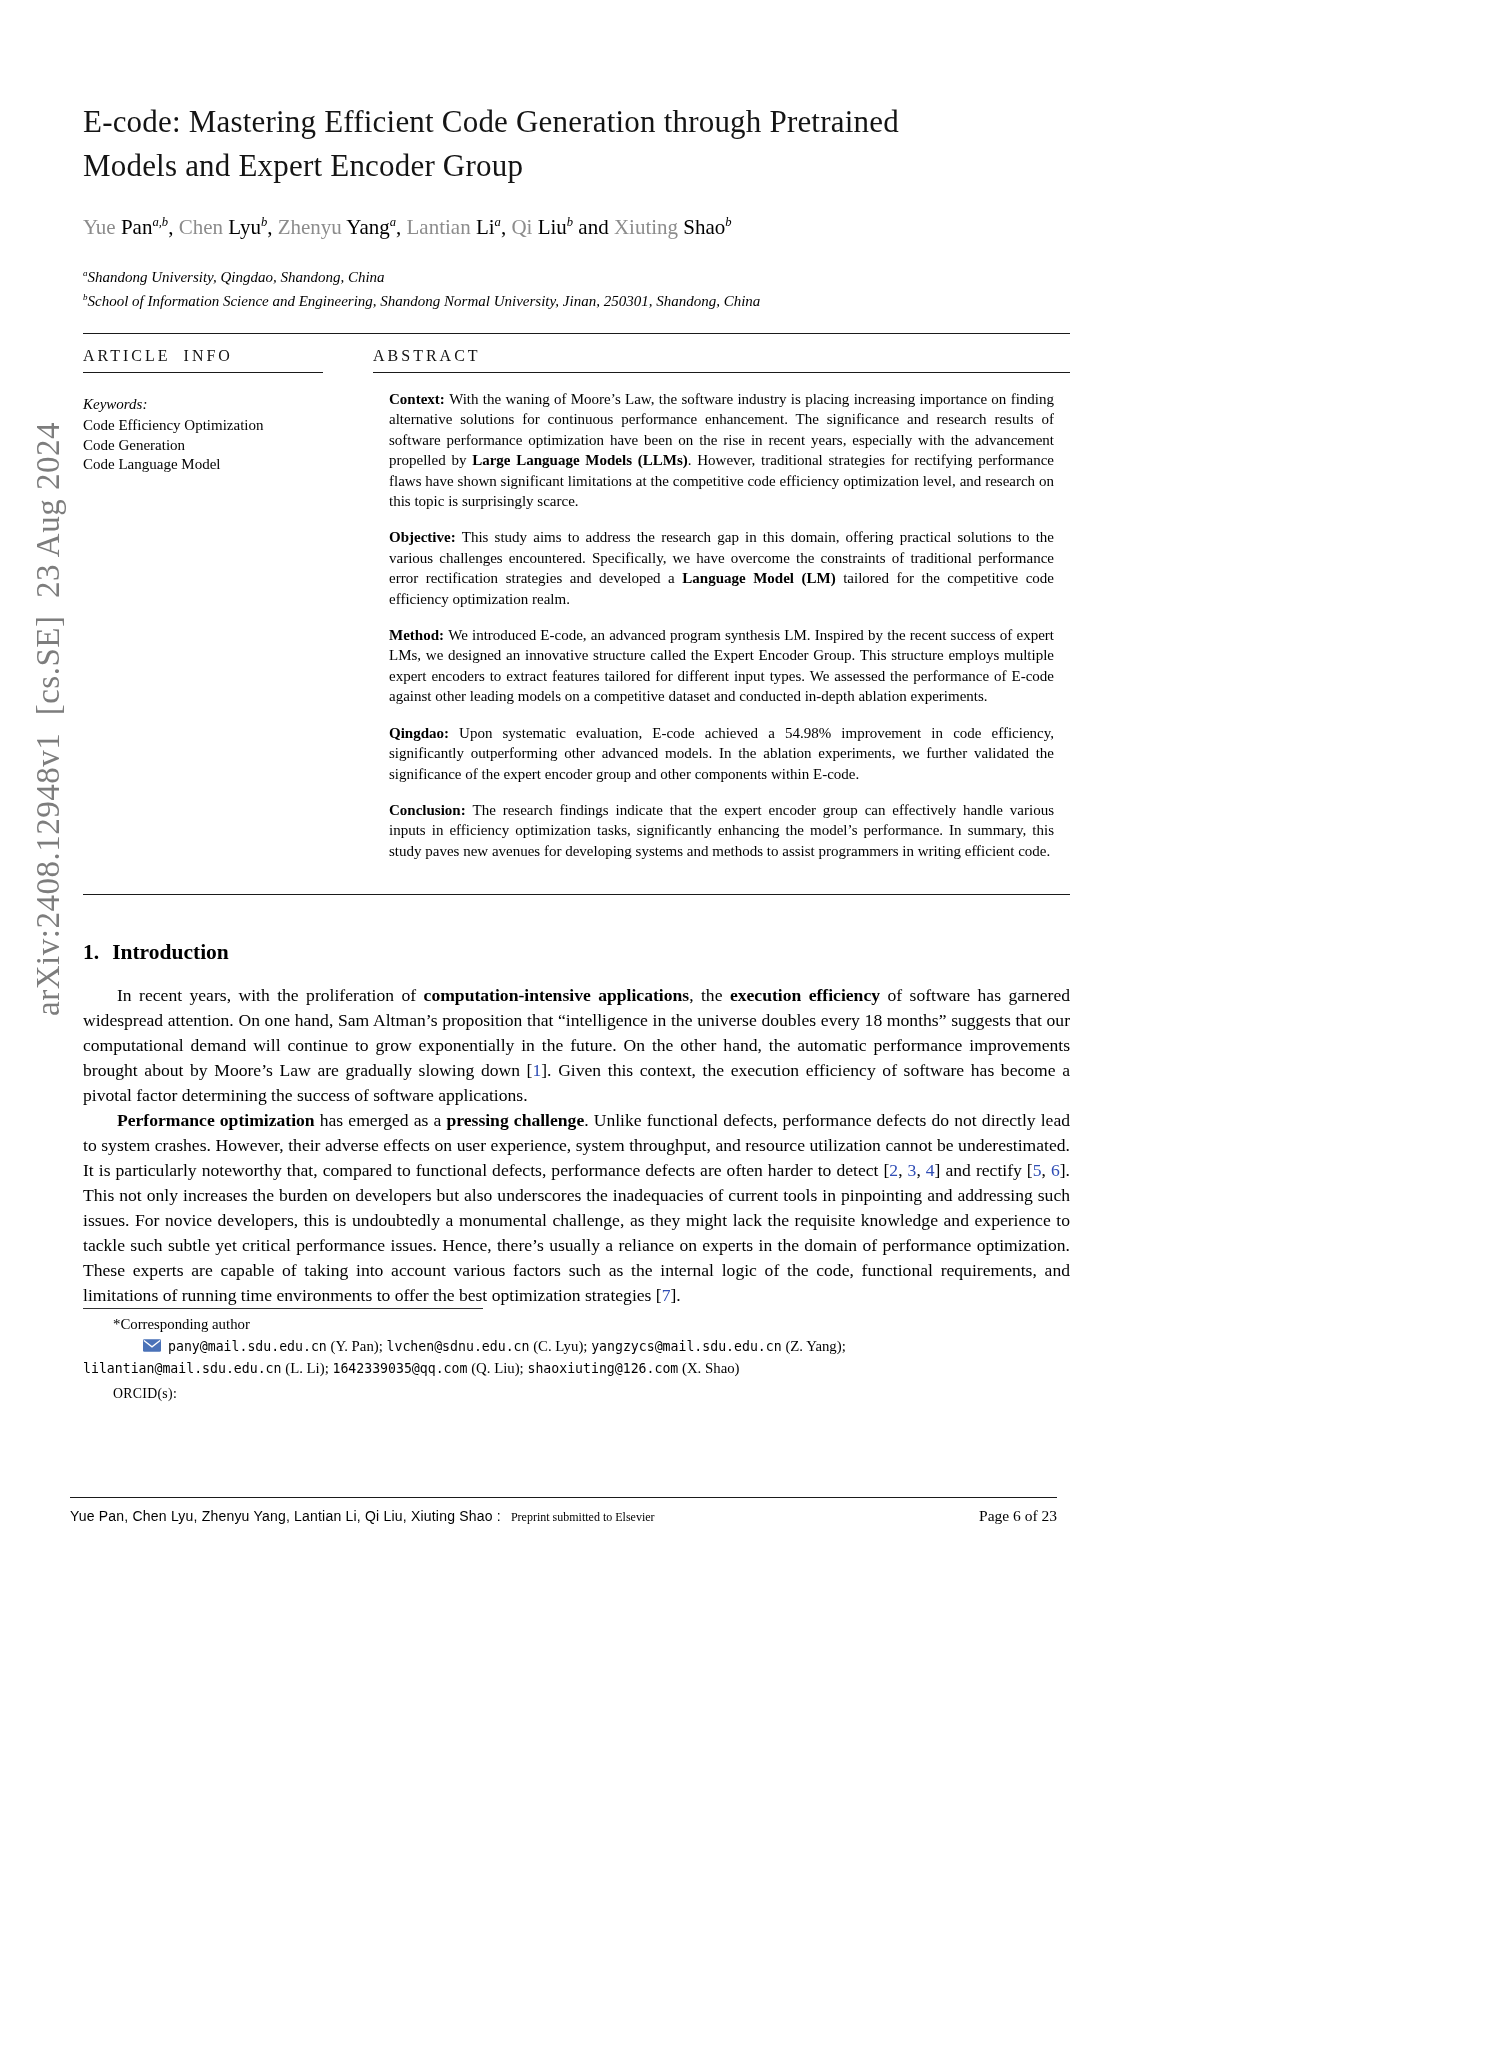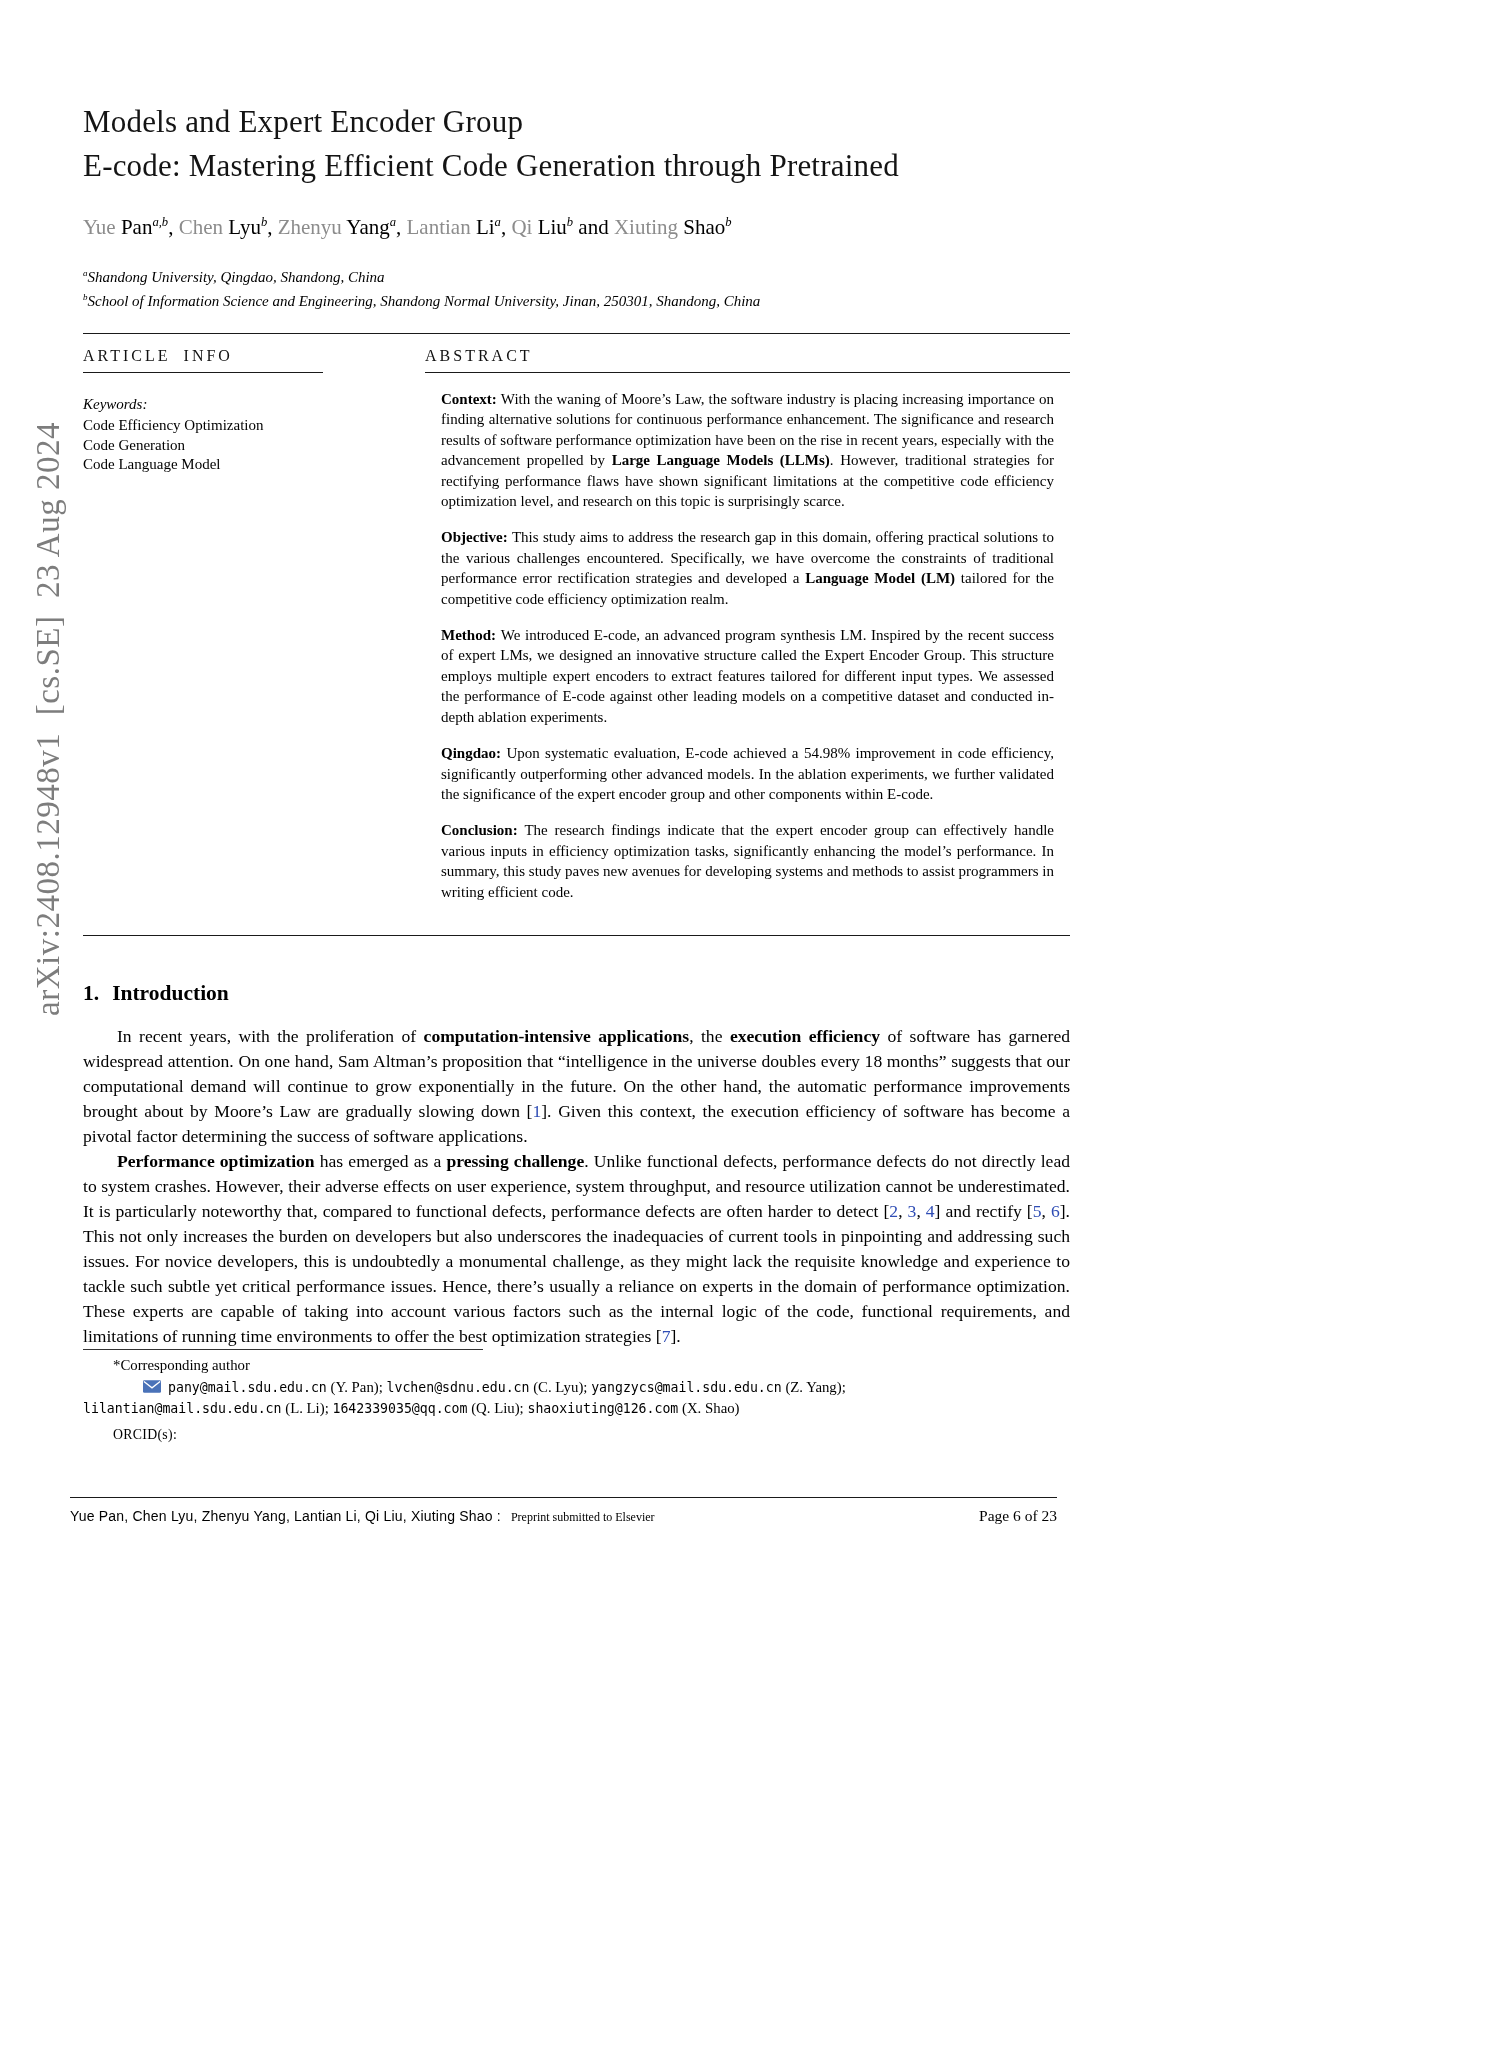--- a/index.html
+++ b/index.html
@@ -37,21 +37,21 @@
   }
   .title-line { display: block; }
   .authors { margin-top: 27px; font-size: 21px; }
   .affiliations { margin-top: 25px; font-size: 15px; font-style: italic; line-height: 24px; }
   .seg-gray { color: var(--gray-name); }
   .seg-b { font-weight: bold; }
   .seg-cite { color: var(--citation); }
   .seg-sup { font-size: 60%; vertical-align: super; font-style: italic; line-height: 0; }
   .seg-mono { font-family: "DejaVu Sans Mono", monospace; font-size: 13.2px; }
   .rule-thick { border: none; border-top: 1.5px solid #1a1a1a; height: 0; margin-top: 20px; }
-  .info-grid { display: grid; grid-template-columns: 240px 1fr; column-gap: 102px; padding-top: 13px; }
+  .info-grid { display: grid; grid-template-columns: 240px 1fr; column-gap: 50px; padding-top: 13px; }
   .col-heading { font-size: 16px; letter-spacing: 3px; word-spacing: 6px; color: #111; }
   .heading-rule { border-top: 1px solid #1a1a1a; margin-top: 7px; }
   .col-right .heading-rule { margin-bottom: 9px; }
   .keywords-label { margin-top: 23px; font-style: italic; font-size: 15px; }
   .keywords { list-style: none; margin: 3px 0 0 0; padding: 0; font-size: 15px; line-height: 19.5px; }
   .abs-para { margin: 16px; font-size: 15px; line-height: 20.4px; text-align: justify; hyphens: auto; }
   .rule-bottom { margin-top: 17px; }
   .section-heading { margin: 45px 0 0 0; font-size: 21.5px; font-weight: bold; }
   .sec-num { margin-right: 13px; }
   .body-para { margin: 18px 0 0 0; font-size: 17.6px; line-height: 25px; text-align: justify; text-indent: 34px; hyphens: auto; }
@@ -70,22 +70,22 @@
   .footer-page { margin-left: auto; font-size: 15.5px; }
 </style>
 </head>
 <body>
 
 <div class="arxiv-stamp">arXiv:2408.12948v1  [cs.SE]  23 Aug 2024</div>
 
 <div class="content">
 
   <h1 class="title">
+    <span class="title-line">E-code: Mastering Efficient Code Generation through Pretrained</span>
     <span class="title-line">Models and Expert Encoder Group</span>
-    <span class="title-line">E-code: Mastering Efficient Code Generation through Pretrained</span>
   </h1>
 
   <div class="authors"><span class="seg-gray">Yue </span><span>Pan</span><span class="seg-sup">a,b</span><span>, </span><span class="seg-gray">Chen </span><span>Lyu</span><span class="seg-sup">b</span><span>, </span><span class="seg-gray">Zhenyu </span><span>Yang</span><span class="seg-sup">a</span><span>, </span><span class="seg-gray">Lantian </span><span>Li</span><span class="seg-sup">a</span><span>, </span><span class="seg-gray">Qi </span><span>Liu</span><span class="seg-sup">b</span><span> and </span><span class="seg-gray">Xiuting </span><span>Shao</span><span class="seg-sup">b</span></div>
 
   <div class="affiliations">
     <div class="affiliation"><span class="seg-sup">a</span><span>Shandong University, Qingdao, Shandong, China</span></div>
     <div class="affiliation"><span class="seg-sup">b</span><span>School of Information Science and Engineering, Shandong Normal University, Jinan, 250301, Shandong, China</span></div>
   </div>
 
   <div class="rule-thick"></div>

